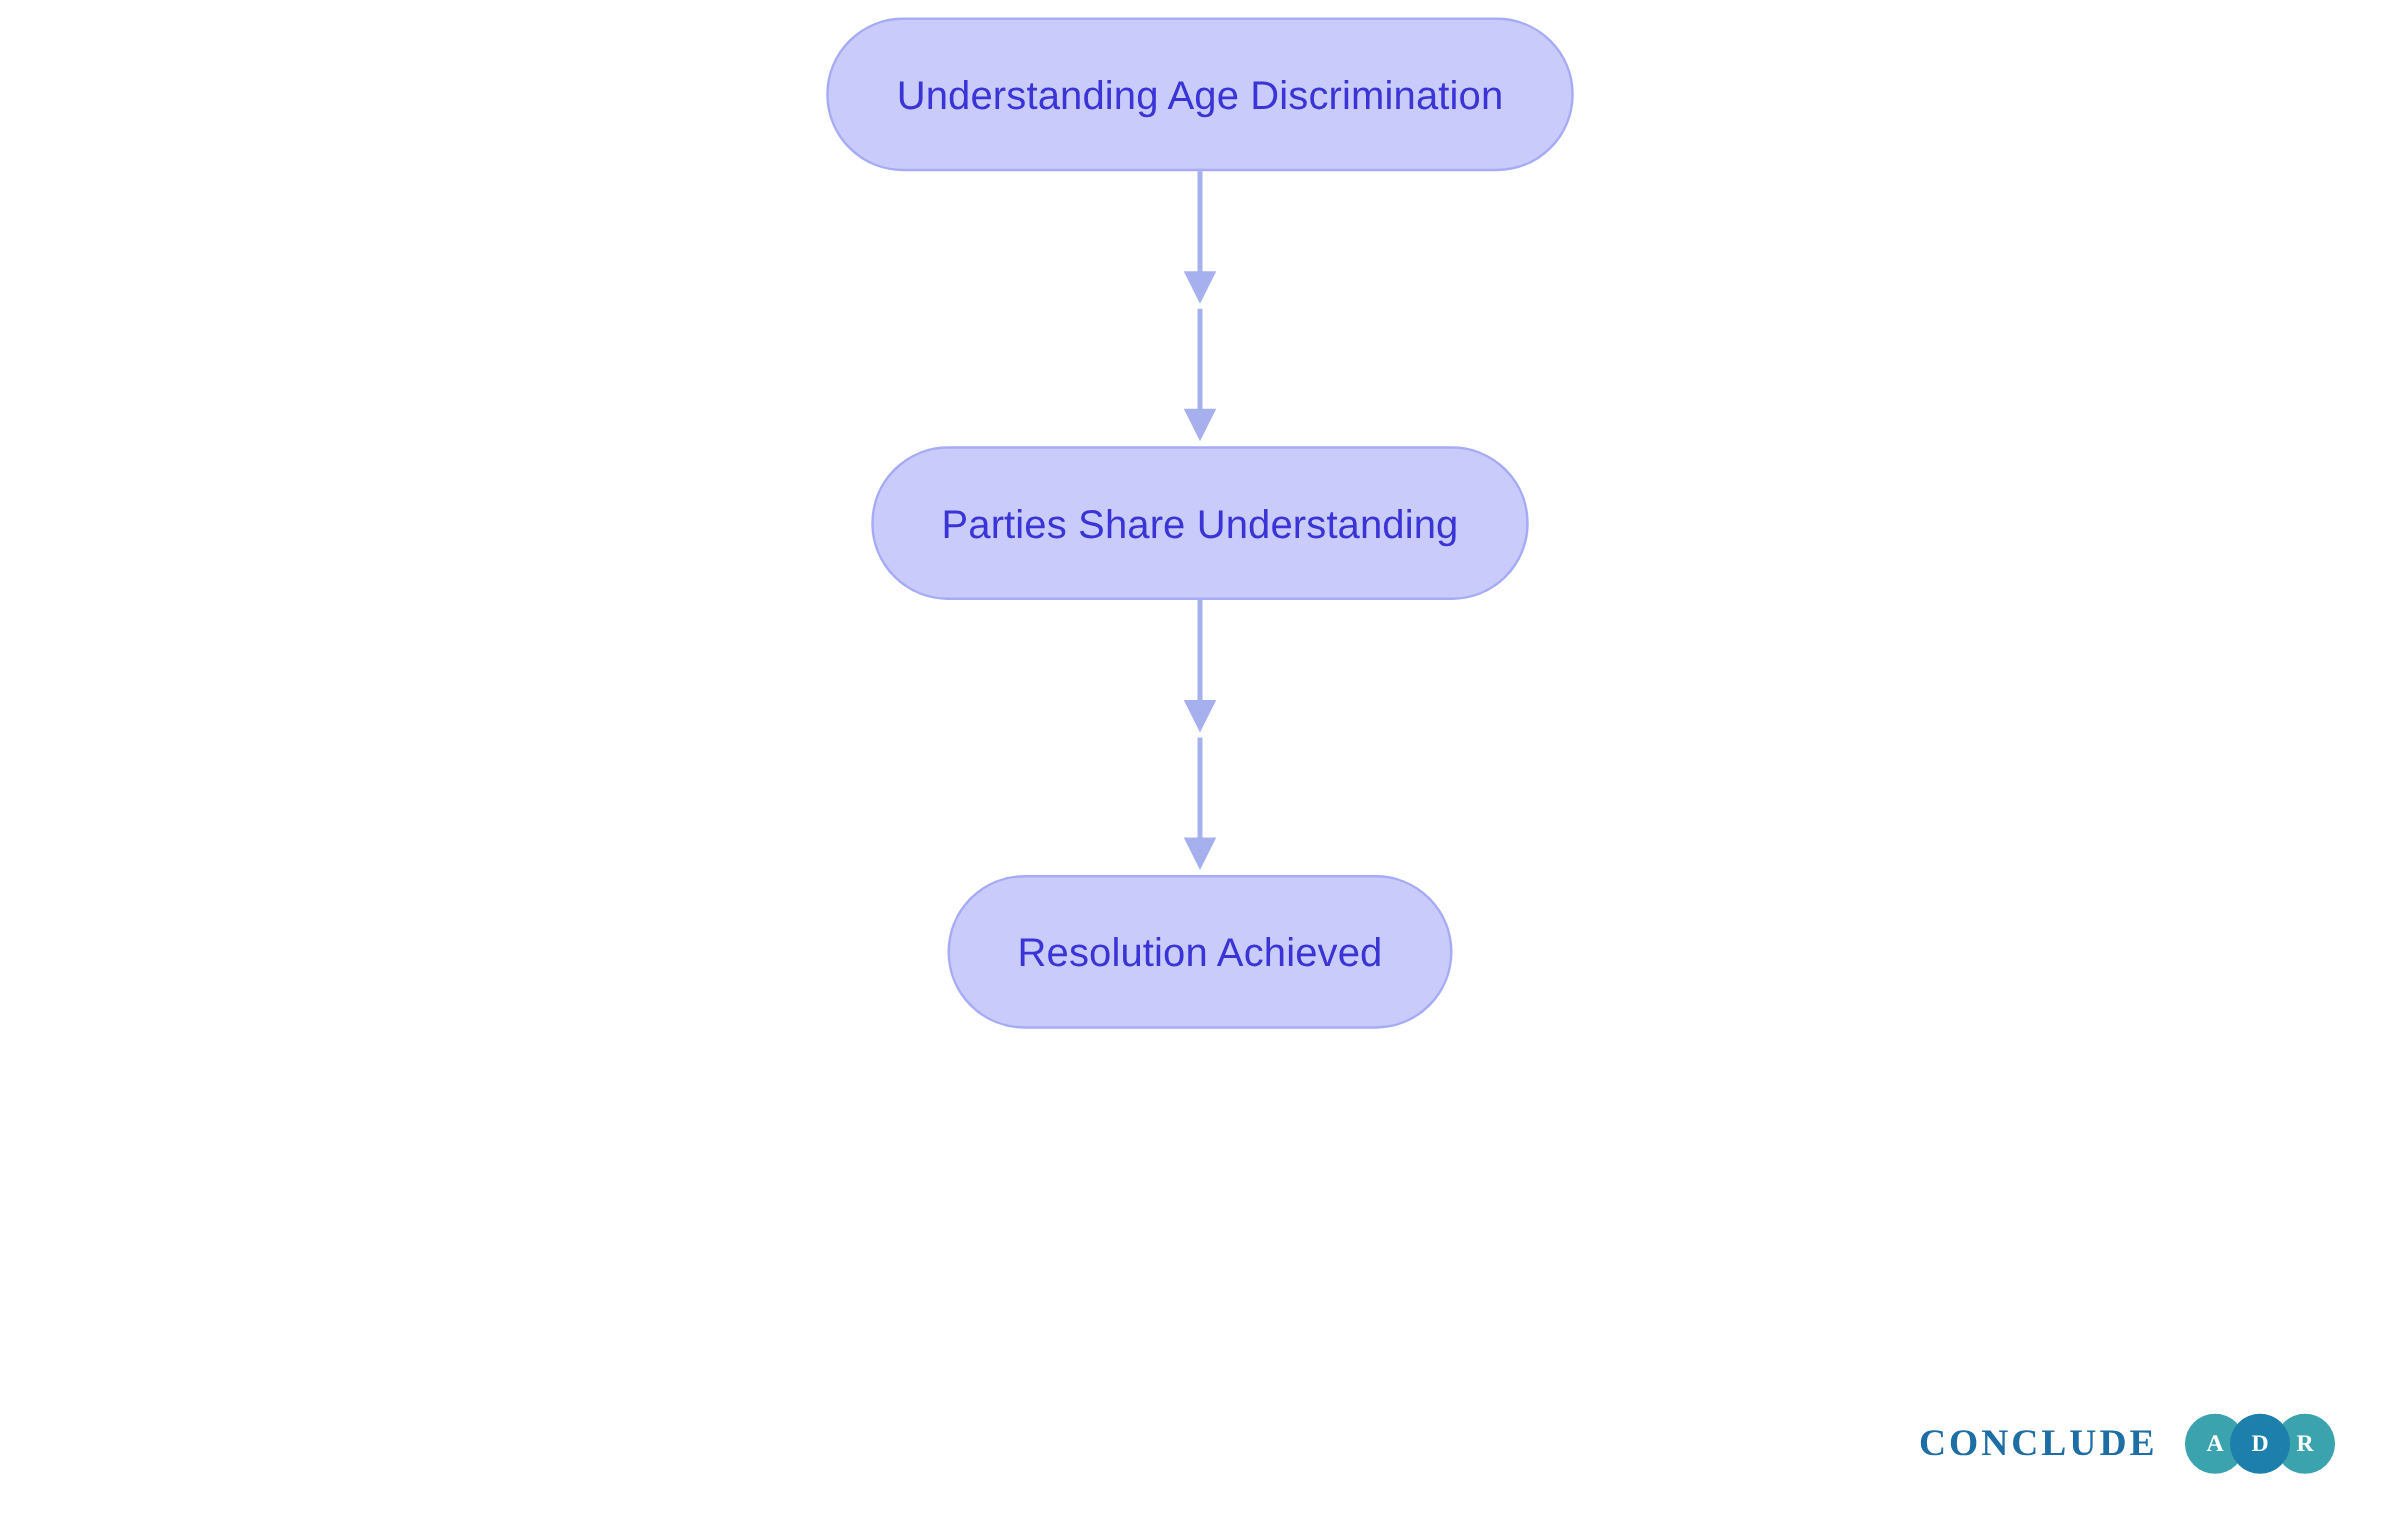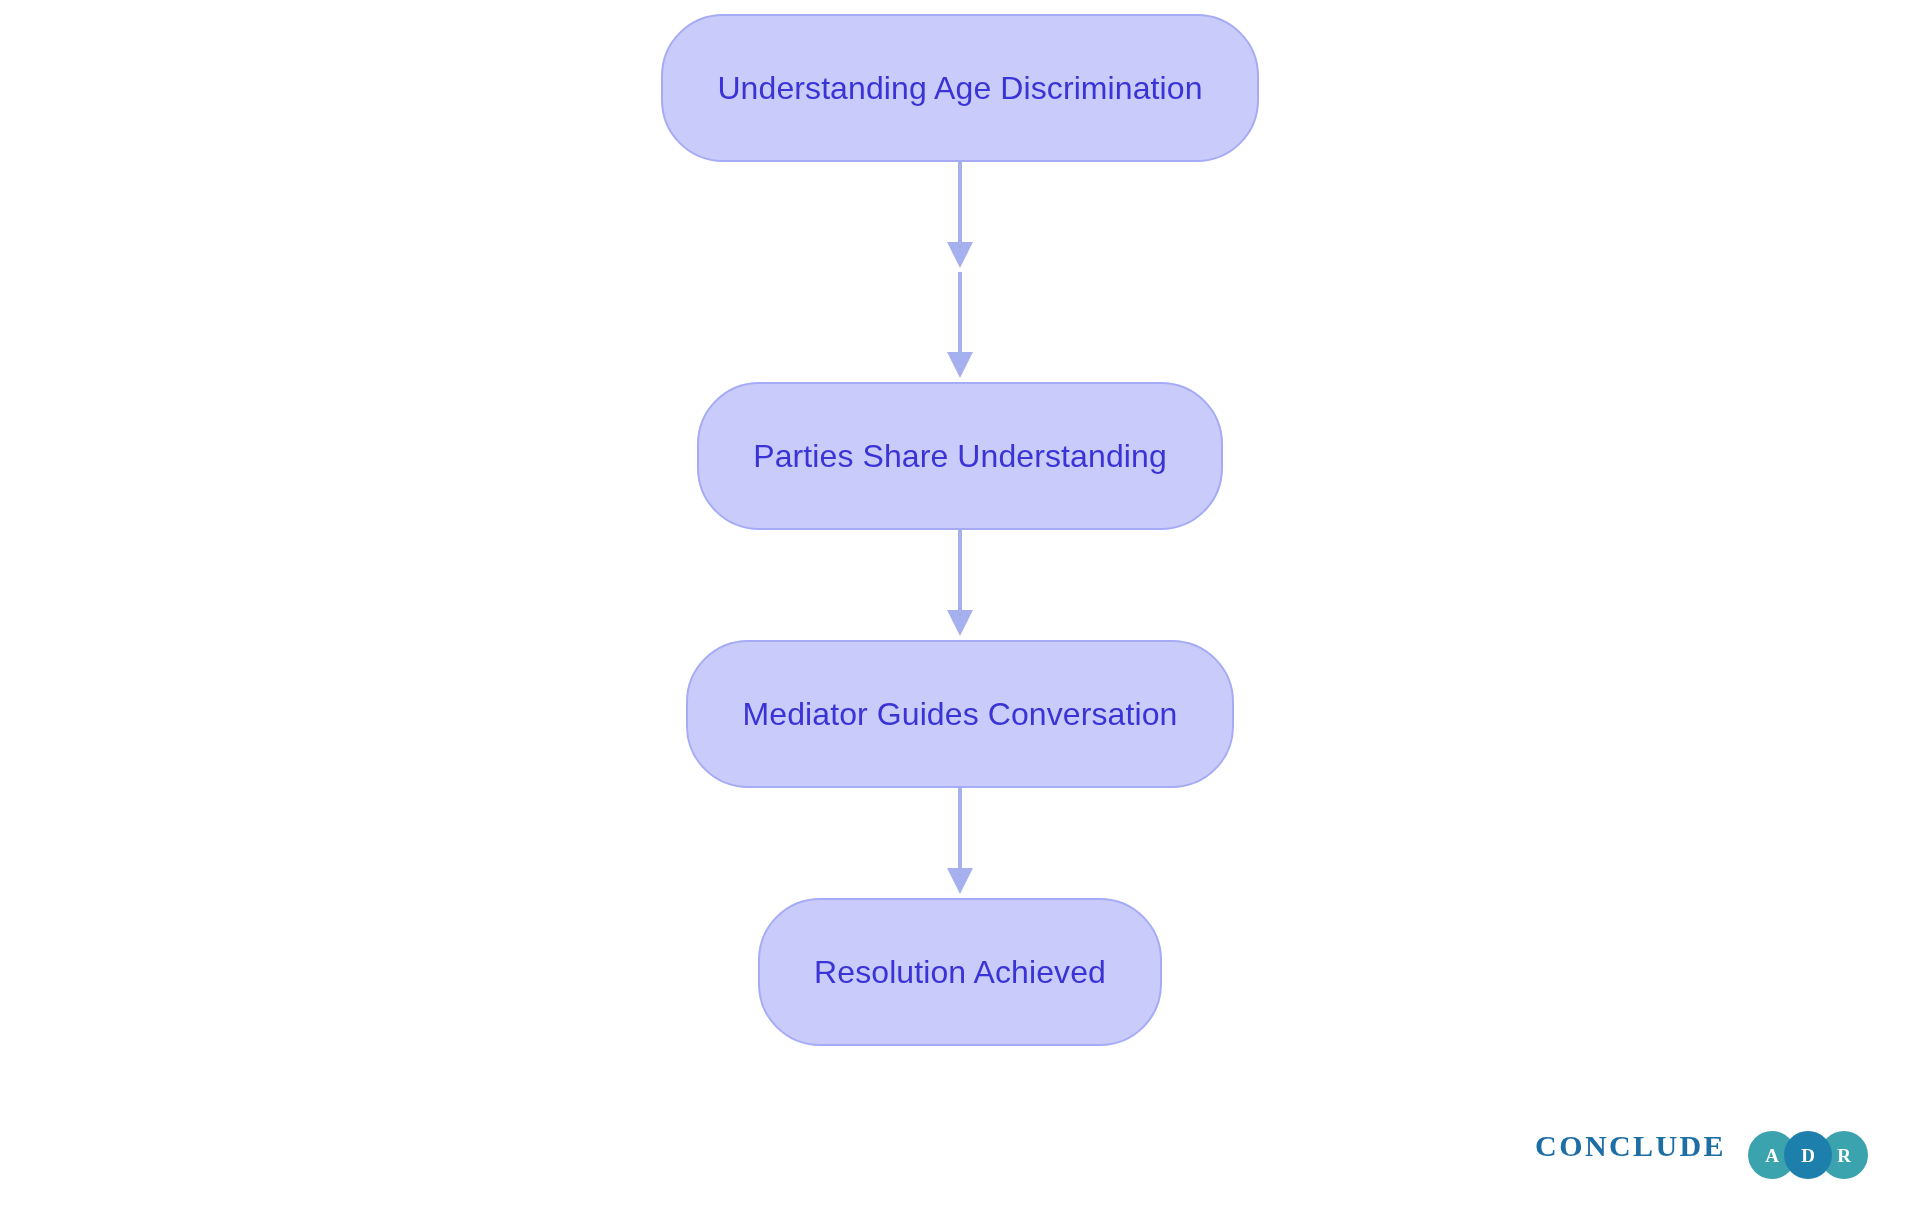--- a/index.html
+++ b/index.html
@@ -32,21 +32,21 @@
     top: 0;
     width: 1920px;
     display: flex;
     flex-direction: column;
     align-items: center;
   }
 
   
   .flow-node {
     box-sizing: border-box;
-    height: 148px;
+    height: 123px;
     border-radius: 62px;
     background: #c9ccfb;
     border: 2px solid #a6abf6;
     display: flex;
     align-items: center;
     justify-content: center;
     padding: 0 54px;
     position: relative;
     z-index: 2;
   }
@@ -73,21 +73,21 @@
     height: 110px;
     overflow: visible;
   }
 
   
   .brand-logo {
     position: absolute;
     right: 52px;
     bottom: 36px;
     display: flex;
-    align-items: flex-start;
+    align-items: center;
     gap: 22px;
   }
   .brand-wordmark {
     font-family: "Liberation Serif", serif;
     font-weight: 700;
     font-size: 30px;
     letter-spacing: 2.4px;
     color: #1d6ea4;
     line-height: 1;
   }
@@ -145,23 +145,20 @@
       <span class="flow-node-label">Parties Share Understanding</span>
     </div>
 
     <div class="flow-connector">
       <svg viewBox="0 0 40 110" xmlns="http://www.w3.org/2000/svg">
         <line x1="20" y1="0" x2="20" y2="84" stroke="#a6b0ef" stroke-width="4"></line>
         <polygon points="7,80 33,80 20,106" fill="#a6b0ef"></polygon>
       </svg>
     </div>
 
-    <div class="flow-node">
-      <span class="flow-node-label">Mediator Guides Conversation</span>
-    </div>
 
     <div class="flow-connector">
       <svg viewBox="0 0 40 110" xmlns="http://www.w3.org/2000/svg">
         <line x1="20" y1="0" x2="20" y2="84" stroke="#a6b0ef" stroke-width="4"></line>
         <polygon points="7,80 33,80 20,106" fill="#a6b0ef"></polygon>
       </svg>
     </div>
 
     <div class="flow-node">
       <span class="flow-node-label">Resolution Achieved</span>

